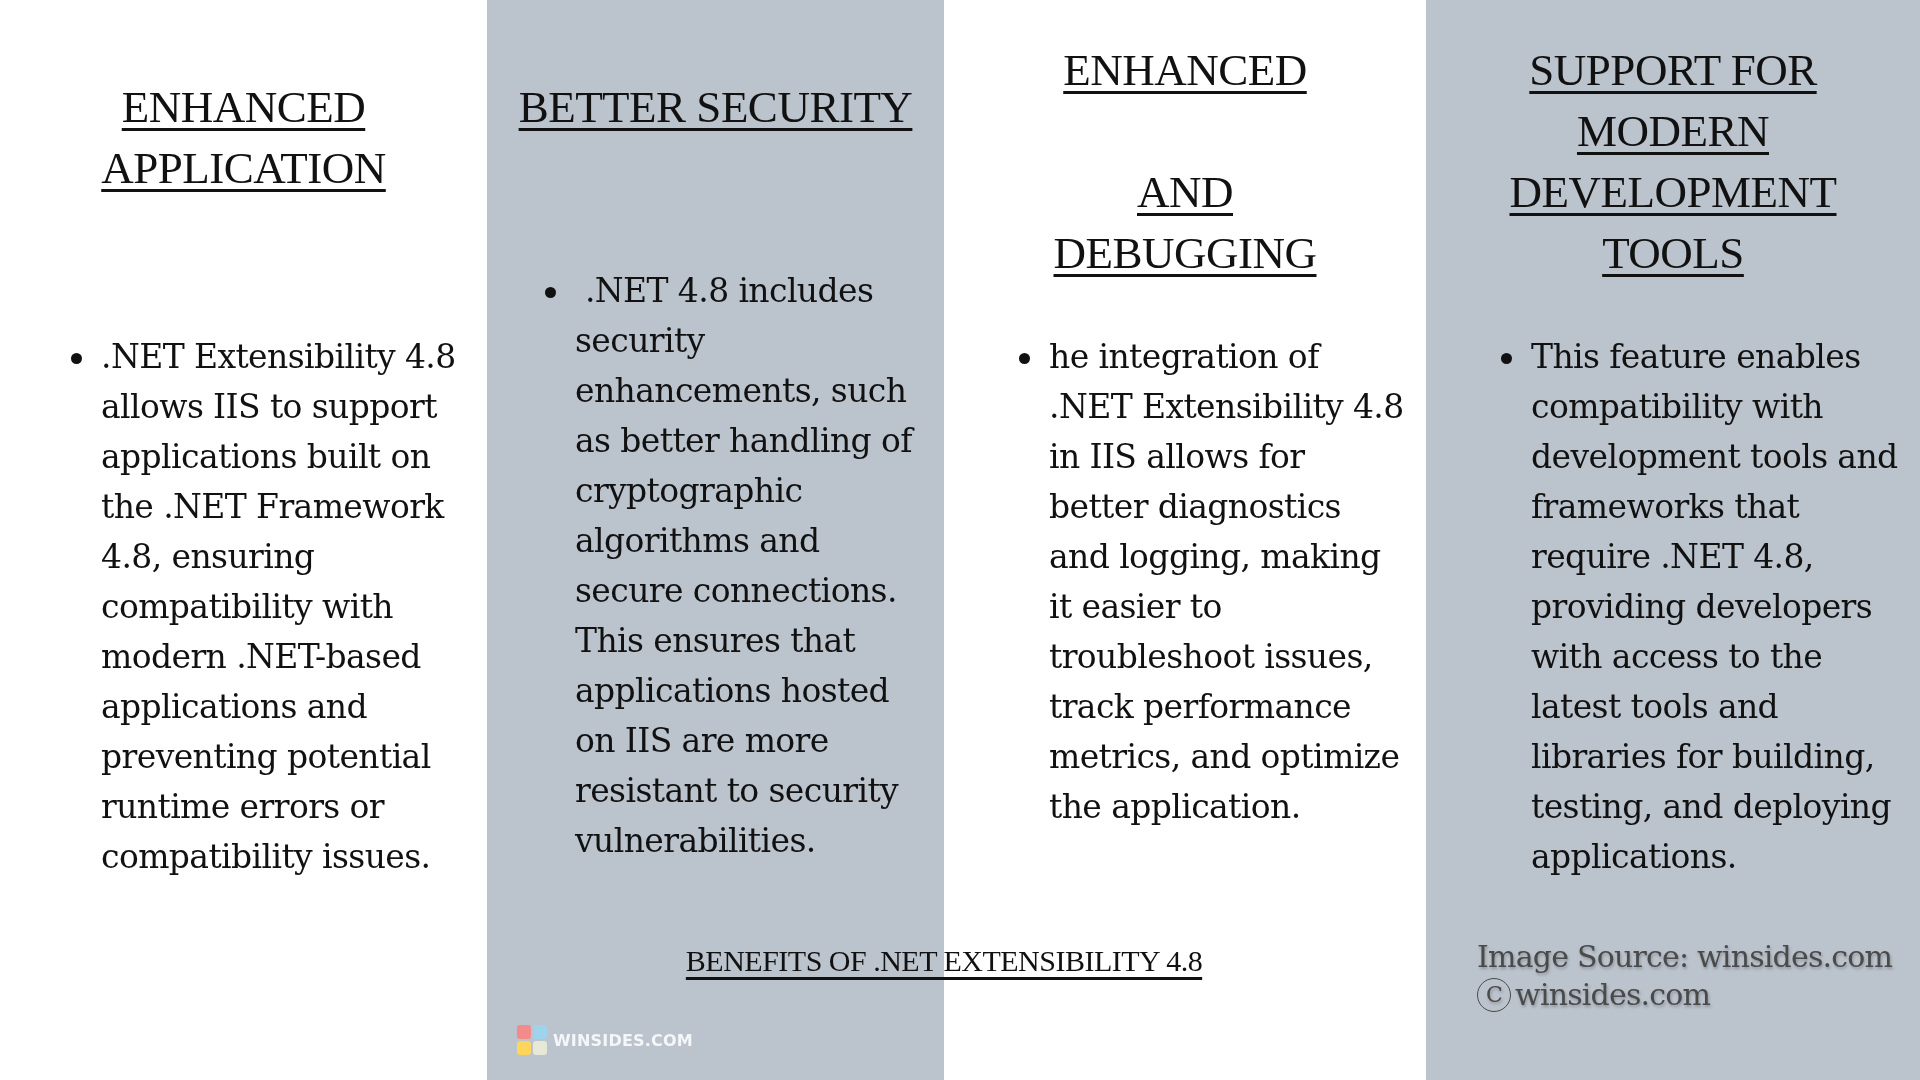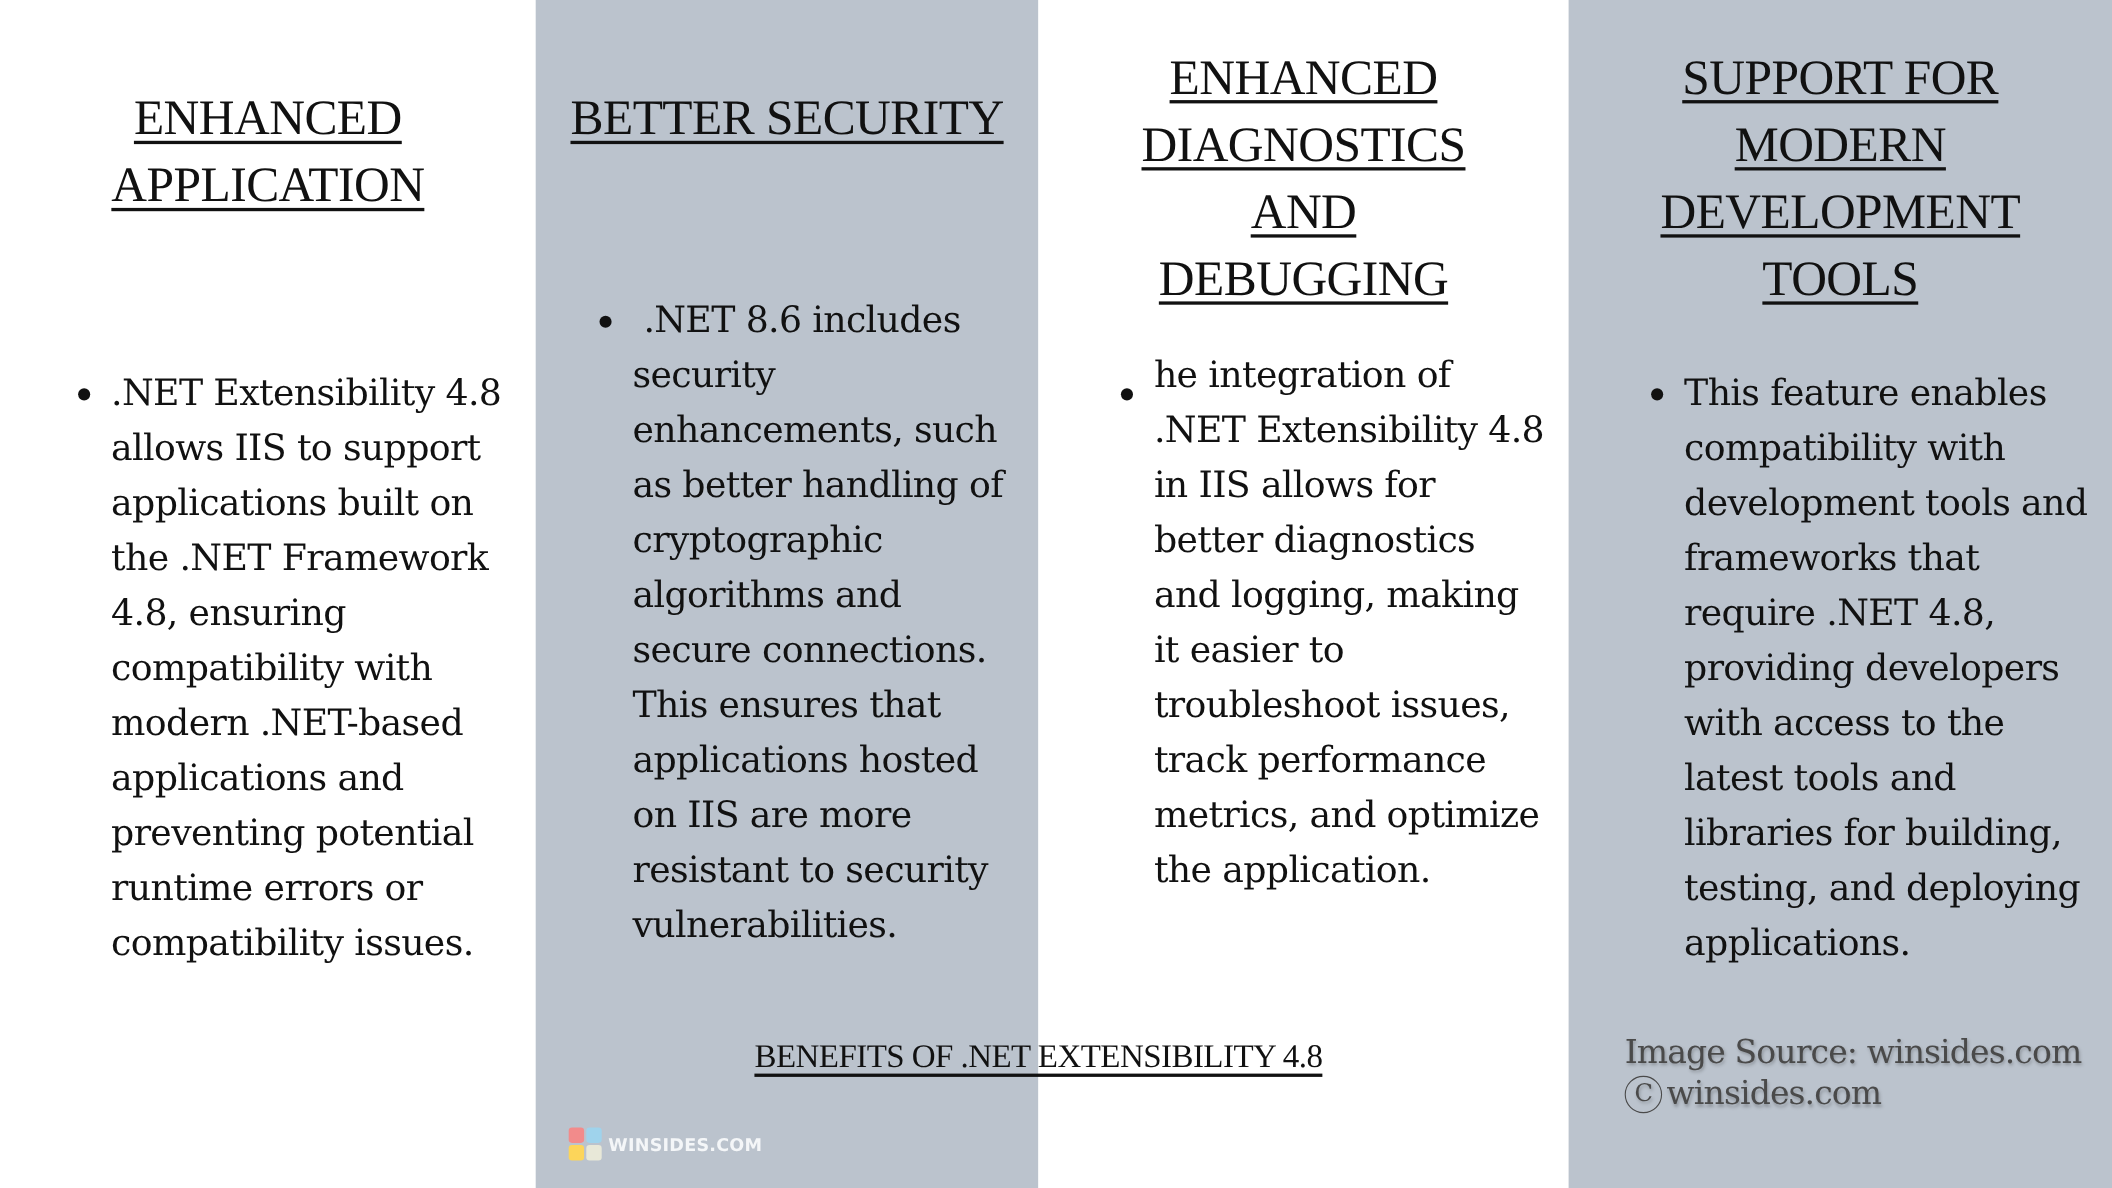--- a/index.html
+++ b/index.html
@@ -50,21 +50,21 @@
 
     #h1 { left: 60px; width: 367px; top: 77px; }
     #b1 { left: 101px; width: 360px; top: 332px; }
     #bul1 { left: 71px; top: 353px; }
 
     #h2 { left: 487px; width: 457px; top: 77px; }
     #b2 { left: 575px; width: 360px; top: 266px; }
     #bul2 { left: 545px; top: 287px; }
 
     #h3 { left: 944px; width: 482px; top: 40px; }
-    #b3 { left: 1049px; width: 360px; top: 316px; }
+    #b3 { left: 1049px; width: 360px; top: 332px; }
     #bul3 { left: 1019px; top: 353px; }
 
     #h4 { left: 1426px; width: 494px; top: 40px; }
     #b4 { left: 1531px; width: 375px; top: 332px; }
     #bul4 { left: 1501px; top: 353px; }
 
     #page-title {
       position: absolute;
       left: 500px; width: 888px;
       top: 932px;
@@ -136,26 +136,26 @@
 <span class="bullet" id="bul1"></span>
 <ul class="body-list" id="b1">
   <li>.NET Extensibility 4.8 allows IIS to support applications built on the .NET Framework 4.8, ensuring compatibility with modern .NET-based applications and preventing potential runtime errors or compatibility issues.</li>
 </ul>
 
 <div class="heading" id="h2">
   <span class="line">BETTER SECURITY</span>
 </div>
 <span class="bullet" id="bul2"></span>
 <ul class="body-list" id="b2">
-  <li style="white-space: pre-wrap;"> .NET 8.6 includes security enhancements, such as better handling of cryptographic algorithms and secure connections. This ensures that applications hosted on IIS are more resistant to security vulnerabilities.</li>
+  <li style="white-space: pre-wrap;"> .NET 4.8 includes security enhancements, such as better handling of cryptographic algorithms and secure connections. This ensures that applications hosted on IIS are more resistant to security vulnerabilities.</li>
 </ul>
 
 <div class="heading" id="h3">
   <span class="line">ENHANCED</span><br>
-  <span class="line">DIAGNOSTICS</span><br>
+  <br>
   <span class="line">AND</span><br>
   <span class="line">DEBUGGING</span>
 </div>
 <span class="bullet" id="bul3"></span>
 <ul class="body-list" id="b3">
   <li>he integration of .NET Extensibility 4.8 in IIS allows for better diagnostics and logging, making it easier to troubleshoot issues, track performance metrics, and optimize the application.</li>
 </ul>
 
 <div class="heading" id="h4">
   <span class="line">SUPPORT FOR</span><br>

